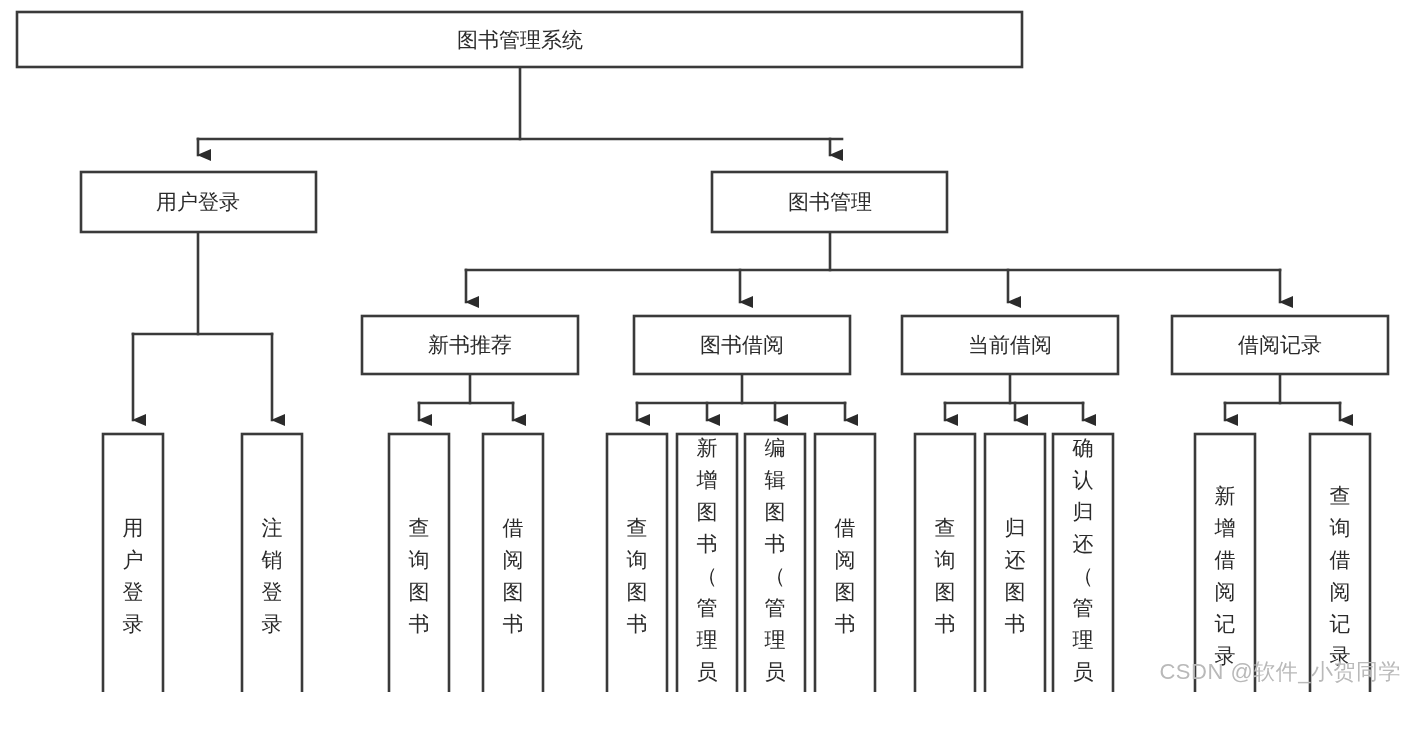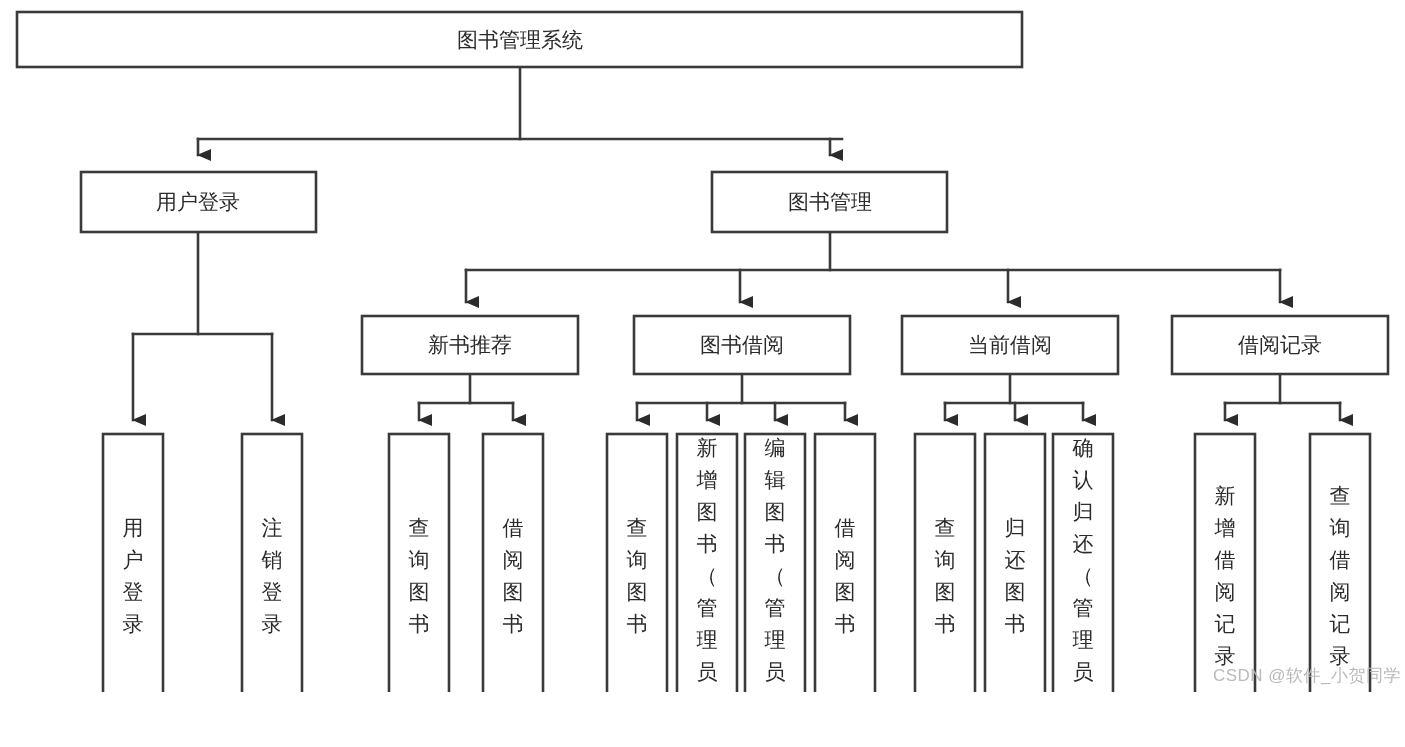--- a/index.html
+++ b/index.html
@@ -51,21 +51,21 @@
     font-family: "Liberation Sans", "DejaVu Sans", sans-serif;
     font-size: 21px;
     fill: #2b2b2b;
     text-anchor: middle;
   }
   .watermark-text {
     position: absolute;
     right: 12px;
     bottom: 5px;
     font-family: "Liberation Sans", "DejaVu Sans", sans-serif;
-    font-size: 17px;
+    font-size: 22px;
     color: #b9b9b9;
     white-space: nowrap;
     letter-spacing: 0.5px;
   }
 </style>
 </head>
 <body>
 
 <div id="diagram-root">
 

